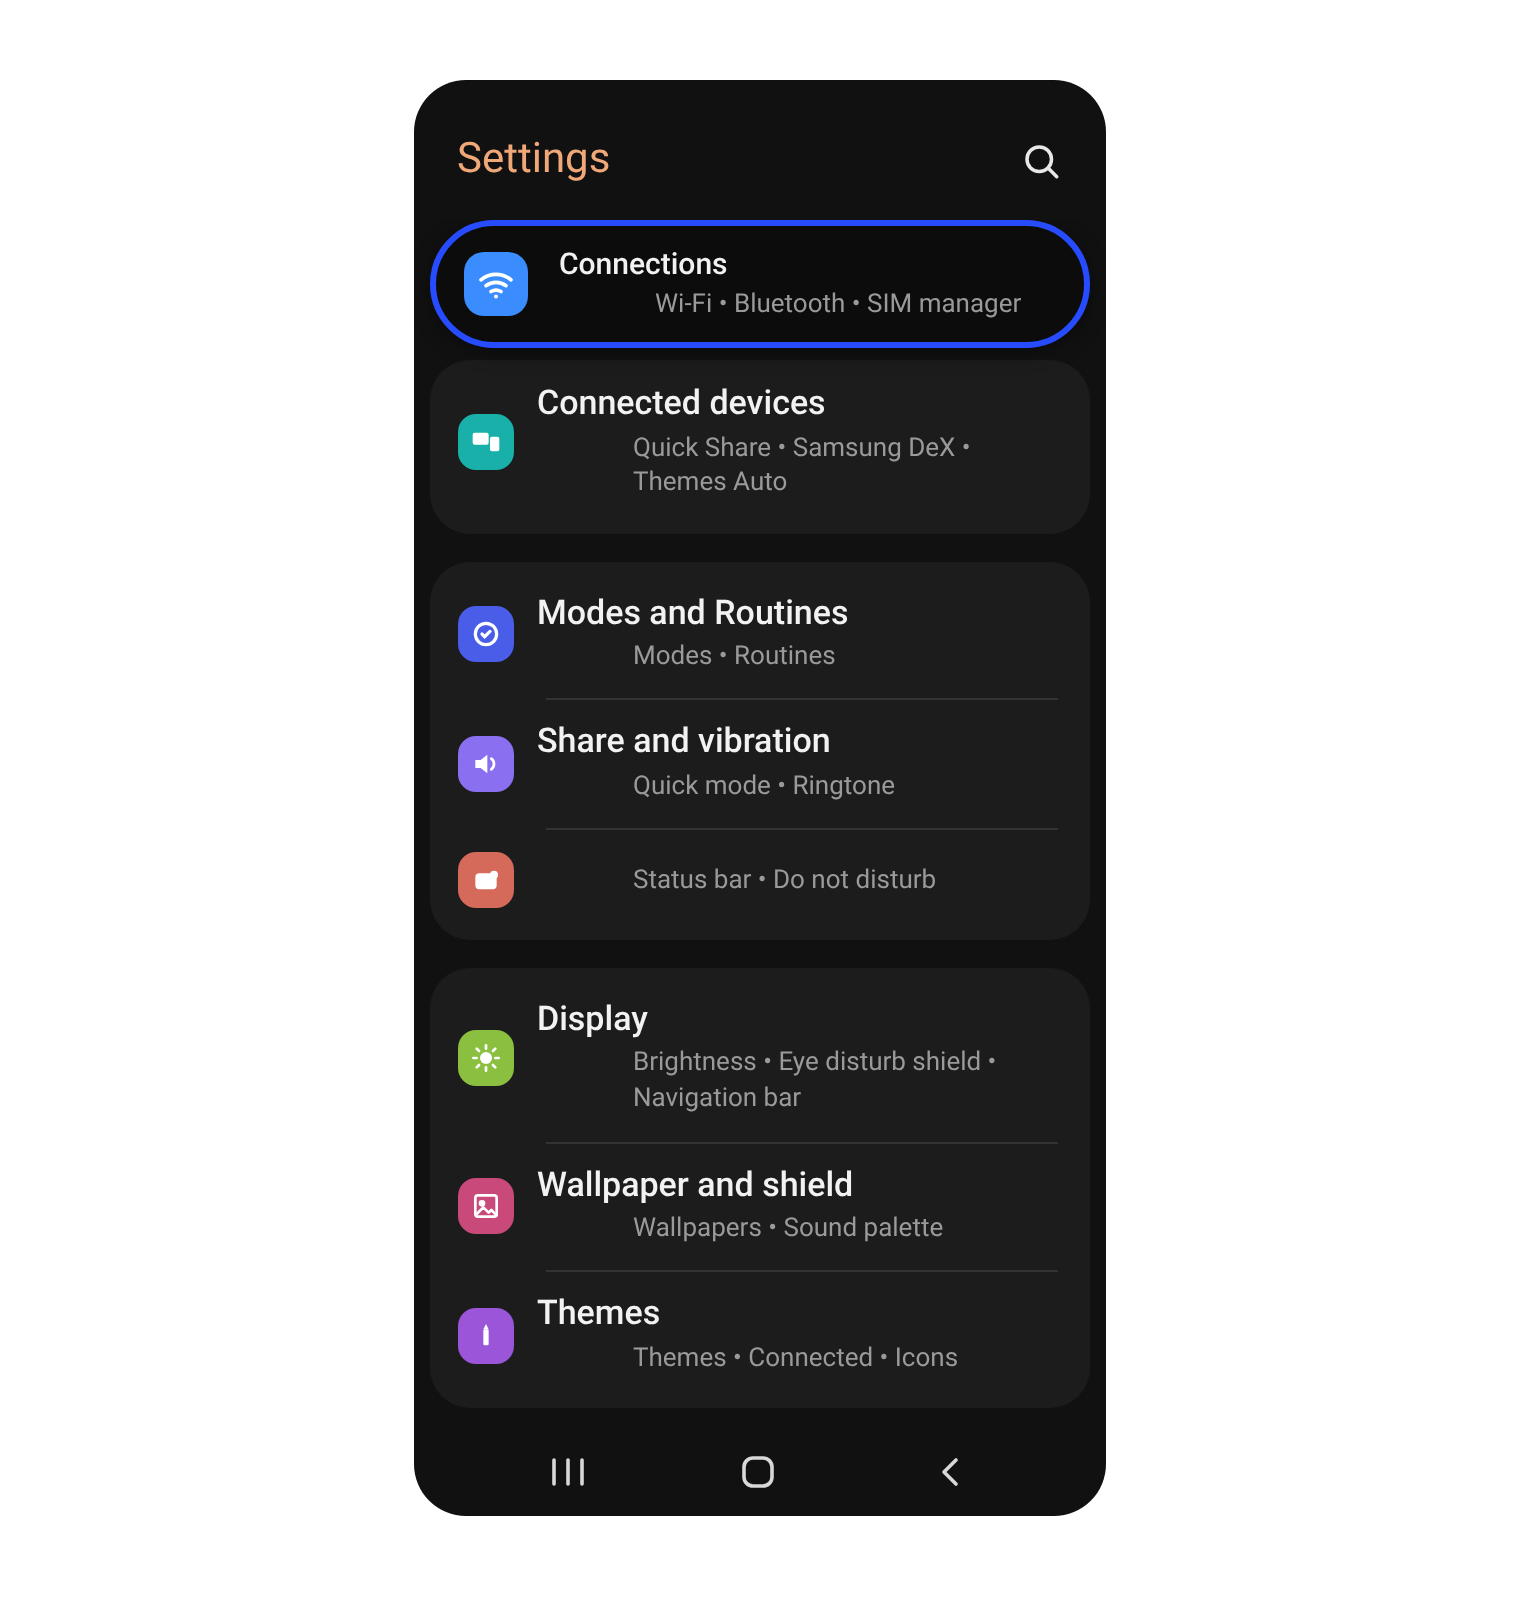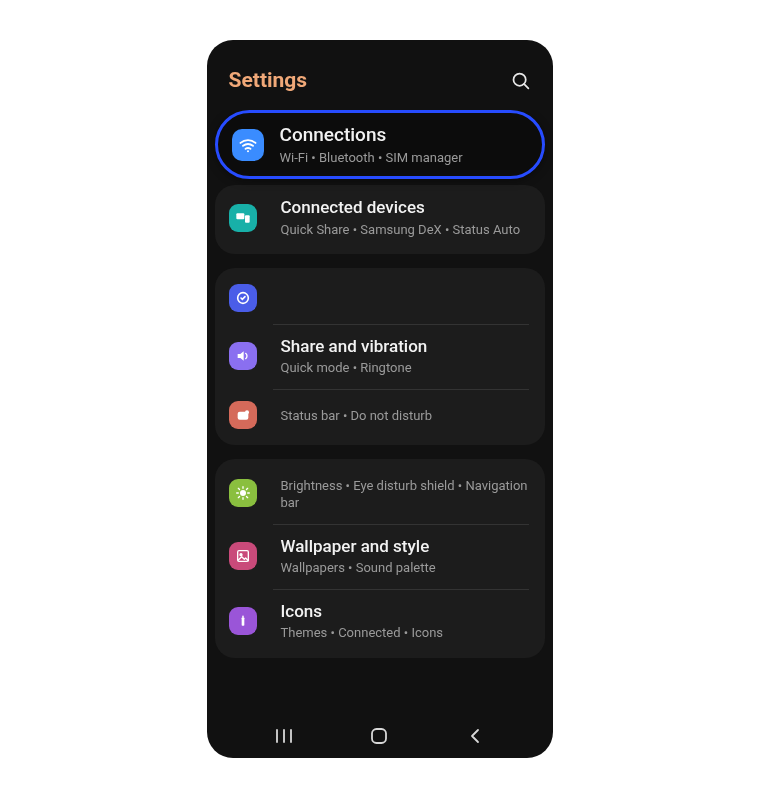--- a/index.html
+++ b/index.html
@@ -24,42 +24,42 @@
   }
   .header {
     display: flex;
     align-items: center;
     justify-content: space-between;
     padding: 28px 22px 18px 22px;
   }
   .header-title {
     color: #f0a878;
     font-size: 21px;
-    font-weight: 700;
+    font-weight: 400;
   }
   .search-icon {
     color: #e8e8e8;
     display: flex;
   }
   .scroll {
     flex: 1;
     overflow: hidden;
     padding: 0 8px;
   }
   .group {
     background: #1c1c1c;
     border-radius: 20px;
     margin-bottom: 14px;
     padding: 4px 0;
   }
   .item {
     display: flex;
     align-items: center;
     padding: 12px 16px 12px 14px;
-    gap: 24px;
+    gap: 12px;
   }
   .item + .item {
     position: relative;
   }
   .item + .item::before {
     content: "";
     position: absolute;
     left: 58px;
     right: 16px;
     top: 0;
@@ -81,20 +81,21 @@
     color: #f2f2f2;
     font-size: 17px;
     font-weight: 500;
     line-height: 1.25;
   }
   .item-sub {
     color: #9a9a9a;
     font-size: 13px;
     line-height: 1.35;
     margin-top: 2px;
+    margin-left: 48px;
   }
   
   .highlight-wrap {
     position: relative;
     margin: 0 -40px 0 -40px;
     padding: 0 40px;
   }
   .highlight {
     border: 3px solid #274cff;
     border-radius: 40px;
@@ -105,21 +106,21 @@
     align-items: center;
     gap: 16px;
     margin-bottom: 6px;
   }
   .highlight .icon-tile {
     width: 32px;
     height: 32px;
     flex: 0 0 32px;
     border-radius: 10px;
   }
-  .highlight .item-title { font-size: 19px; }
+  .highlight .item-title { font-size: 15px; }
   .group-first {
     padding-top: 0;
   }
   .group-first .item:first-child::before { display: none; }
   
   .navbar {
     height: 44px;
     display: flex;
     align-items: center;
     justify-content: space-around;
@@ -171,32 +172,36 @@
     <div class="group group-first">
       <div class="item">
         <div class="icon-tile" style="background:#18b0a8">
           <svg width="16" height="16" viewBox="0 0 24 24" fill="#fff">
             <rect x="2" y="5" width="12" height="9" rx="1.5"></rect>
               <rect x="15" y="8" width="7" height="11" rx="1.5"></rect>
           </svg>
         </div>
         <div class="item-text">
           <div class="item-title">Connected devices</div>
-          <div class="item-sub">Quick Share  •  Samsung DeX  •  Status Auto</div>
+          <div class="item-sub">Quick Share  •  Samsung DeX  •  Themes Auto</div>
         </div>
       </div>
     </div>
 
     <div class="group">
       <div class="item">
         <div class="icon-tile" style="background:#4a5de8">
           <svg width="16" height="16" viewBox="0 0 24 24" fill="none" stroke="#fff" stroke-width="2.4" stroke-linecap="round">
             <circle cx="12" cy="12" r="8"></circle>
               <path d="M9 12l2 2 4-4"></path>
           </svg>
+        </div>
+        <div class="item-text">
+          <div class="item-title">Modes and Routines</div>
+          <div class="item-sub">Modes  •  Routines</div>
         </div>
       </div>
       <div class="item">
         <div class="icon-tile" style="background:#8a6ff0">
           <svg width="16" height="16" viewBox="0 0 24 24" fill="#fff">
             <path d="M4 9v6h4l5 4V5L8 9H4z"></path>
               <path d="M16 8a5 5 0 0 1 0 8" fill="none" stroke="#fff" stroke-width="2" stroke-linecap="round"></path>
           </svg>
         </div>
         <div class="item-text">
@@ -228,45 +233,46 @@
               <line x1="2.5" y1="12" x2="5" y2="12"></line>
                 <line x1="19" y1="12" x2="21.5" y2="12"></line>
               <line x1="5" y1="5" x2="6.8" y2="6.8"></line>
                 <line x1="17.2" y1="17.2" x2="19" y2="19"></line>
               <line x1="5" y1="19" x2="6.8" y2="17.2"></line>
                 <line x1="17.2" y1="6.8" x2="19" y2="5"></line>
             </g>
           </svg>
         </div>
         <div class="item-text">
+          <div class="item-title">Display</div>
           <div class="item-sub">Brightness  •  Eye disturb shield  •  Navigation bar</div>
         </div>
       </div>
       <div class="item">
         <div class="icon-tile" style="background:#c94a7a">
           <svg width="16" height="16" viewBox="0 0 24 24" fill="none" stroke="#fff" stroke-width="2">
             <rect x="4" y="4" width="16" height="16" rx="2"></rect>
               <circle cx="9" cy="10" r="1.5" fill="#fff"></circle>
               <path d="M5 18l5-5 4 4 2-2 4 4" stroke-linecap="round" stroke-linejoin="round"></path>
           </svg>
         </div>
         <div class="item-text">
-          <div class="item-title">Wallpaper and style</div>
+          <div class="item-title">Wallpaper and shield</div>
           <div class="item-sub">Wallpapers  •  Sound palette</div>
         </div>
       </div>
       <div class="item">
         <div class="icon-tile" style="background:#9a55d8">
           <svg width="16" height="16" viewBox="0 0 24 24" fill="#fff">
             <path d="M12 3l2 4h-4l2-4z"></path>
               <rect x="10" y="7" width="4" height="12" rx="1"></rect>
           </svg>
         </div>
         <div class="item-text">
-          <div class="item-title">Icons</div>
+          <div class="item-title">Themes</div>
           <div class="item-sub">Themes  •  Connected  •  Icons</div>
         </div>
       </div>
     </div>
 
   </div>
 
   <div class="navbar">
     <div class="nav-btn">
       <svg width="20" height="16" viewBox="0 0 20 16" stroke="#d8d8d8" stroke-width="1.8" stroke-linecap="round">

